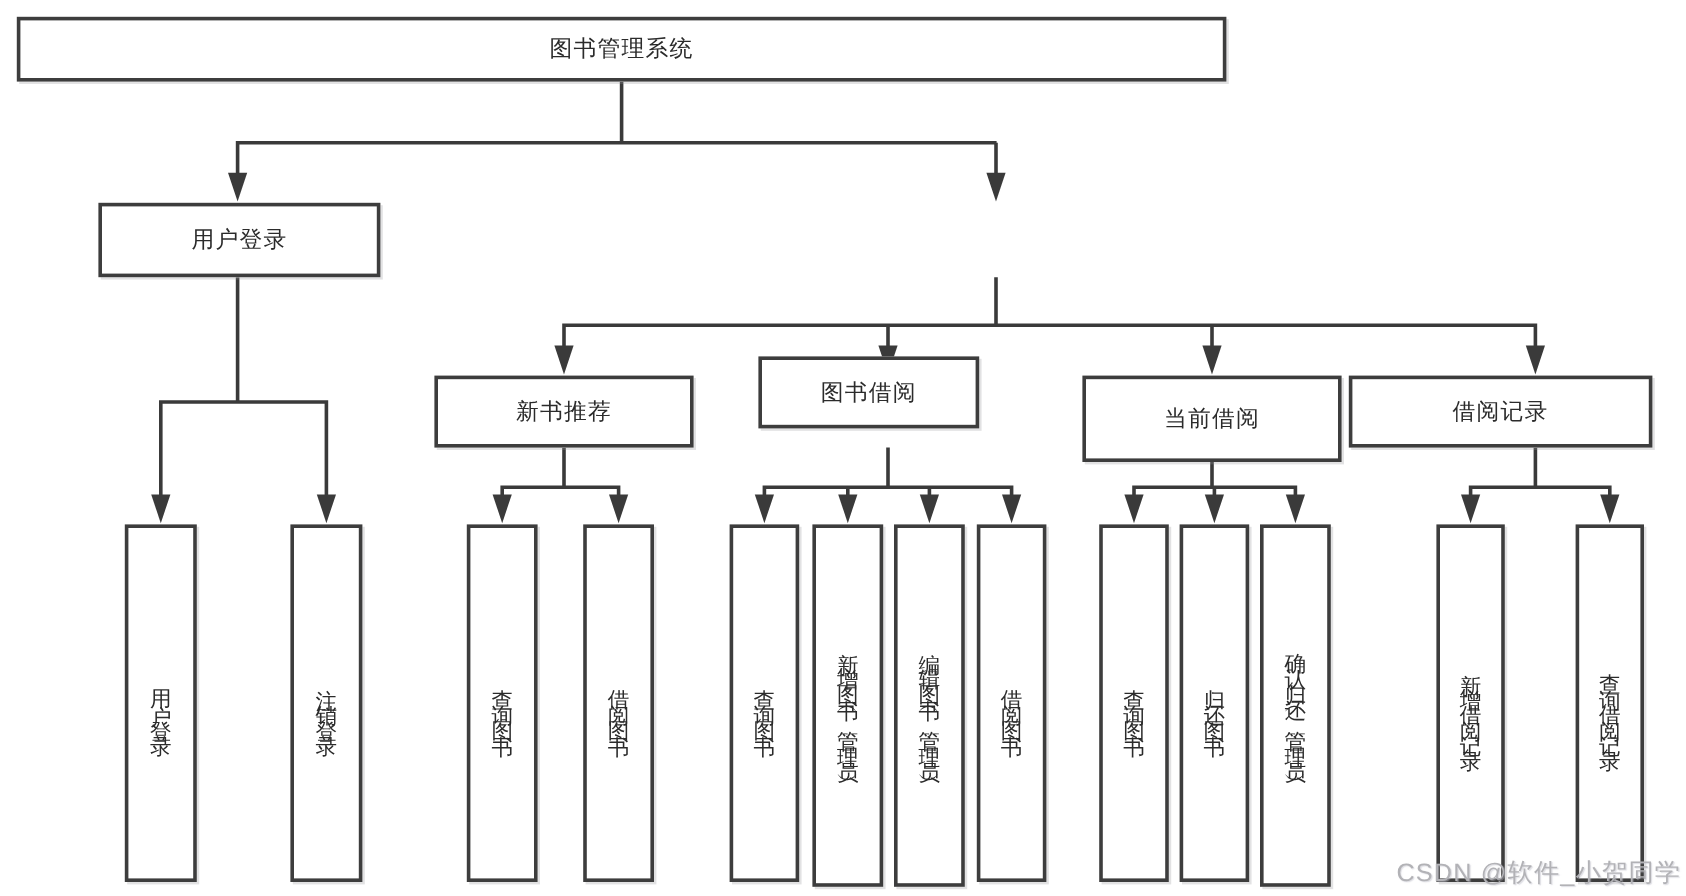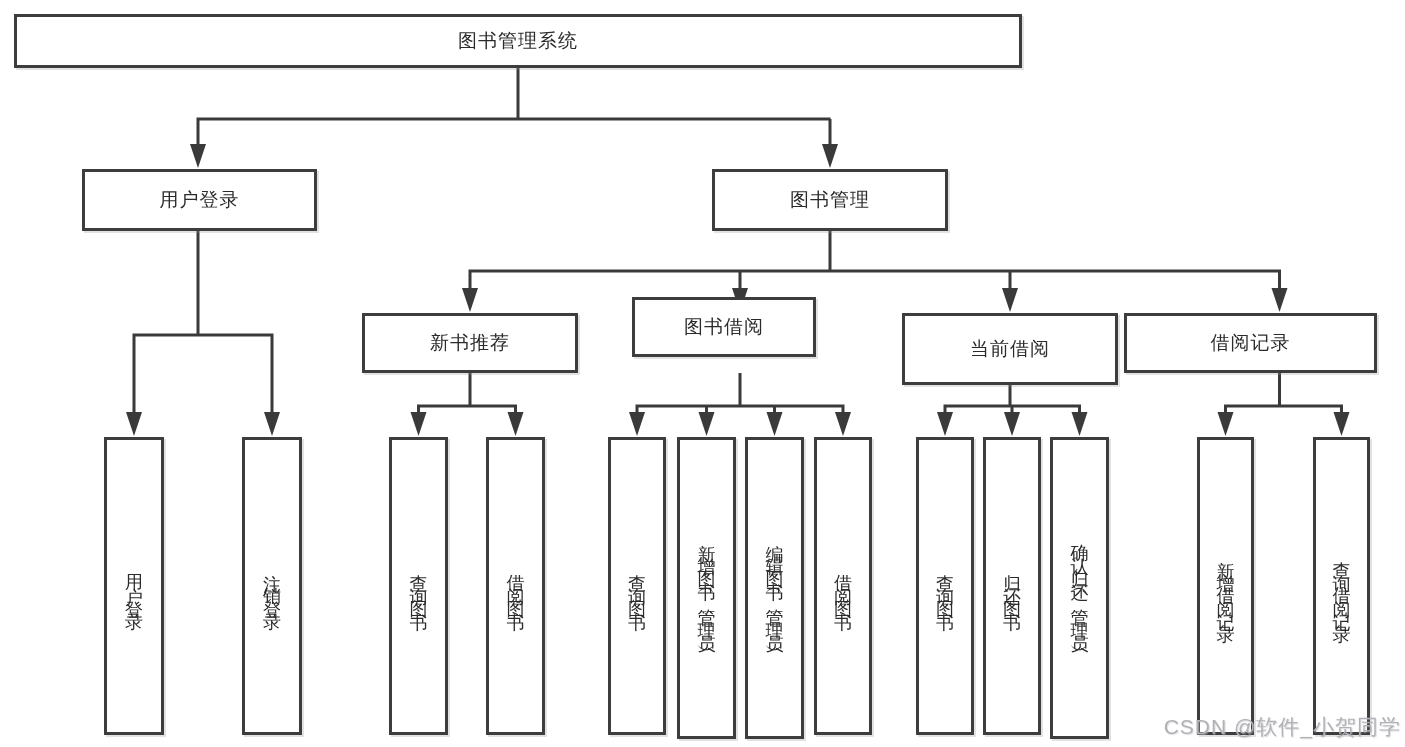--- a/index.html
+++ b/index.html
@@ -99,21 +99,20 @@
       <polygon points="1004,412 1020,412 1012,436"></polygon>
       <polygon points="1071.5,412 1087.5,412 1079.5,436"></polygon>
       <polygon points="1217.5,412 1233.5,412 1225.5,436"></polygon>
       <polygon points="1333.5,412 1349.5,412 1341.5,436"></polygon>
     </g>
   </svg>
 
   <div class="node h" style="left:14px; top:14px; width:1008px; height:54px;">图书管理系统</div>
 
   <div class="node h" style="left:82px; top:169px; width:235px; height:62px;">用户登录</div>
-  <div class="node h" style="left:712px; top:169px; width:236px; height:62px;">图书管理</div>
 
   <div class="node h" style="left:362px; top:313px; width:216px; height:60px;">新书推荐</div>
   <div class="node h" style="left:632px; top:297px; width:184px; height:60px;">图书借阅</div>
   <div class="node h" style="left:902px; top:313px; width:216px; height:72px;">当前借阅</div>
   <div class="node h" style="left:1124px; top:313px; width:253px; height:60px;">借阅记录</div>
 
   <div class="node leaf" style="left:104px; top:437px; width:60px; height:298px;">用户登录</div>
   <div class="node leaf" style="left:242px; top:437px; width:60px; height:298px;">注销登录</div>
 
   <div class="node leaf" style="left:389px; top:437px; width:59px; height:298px;">查询图书</div>

